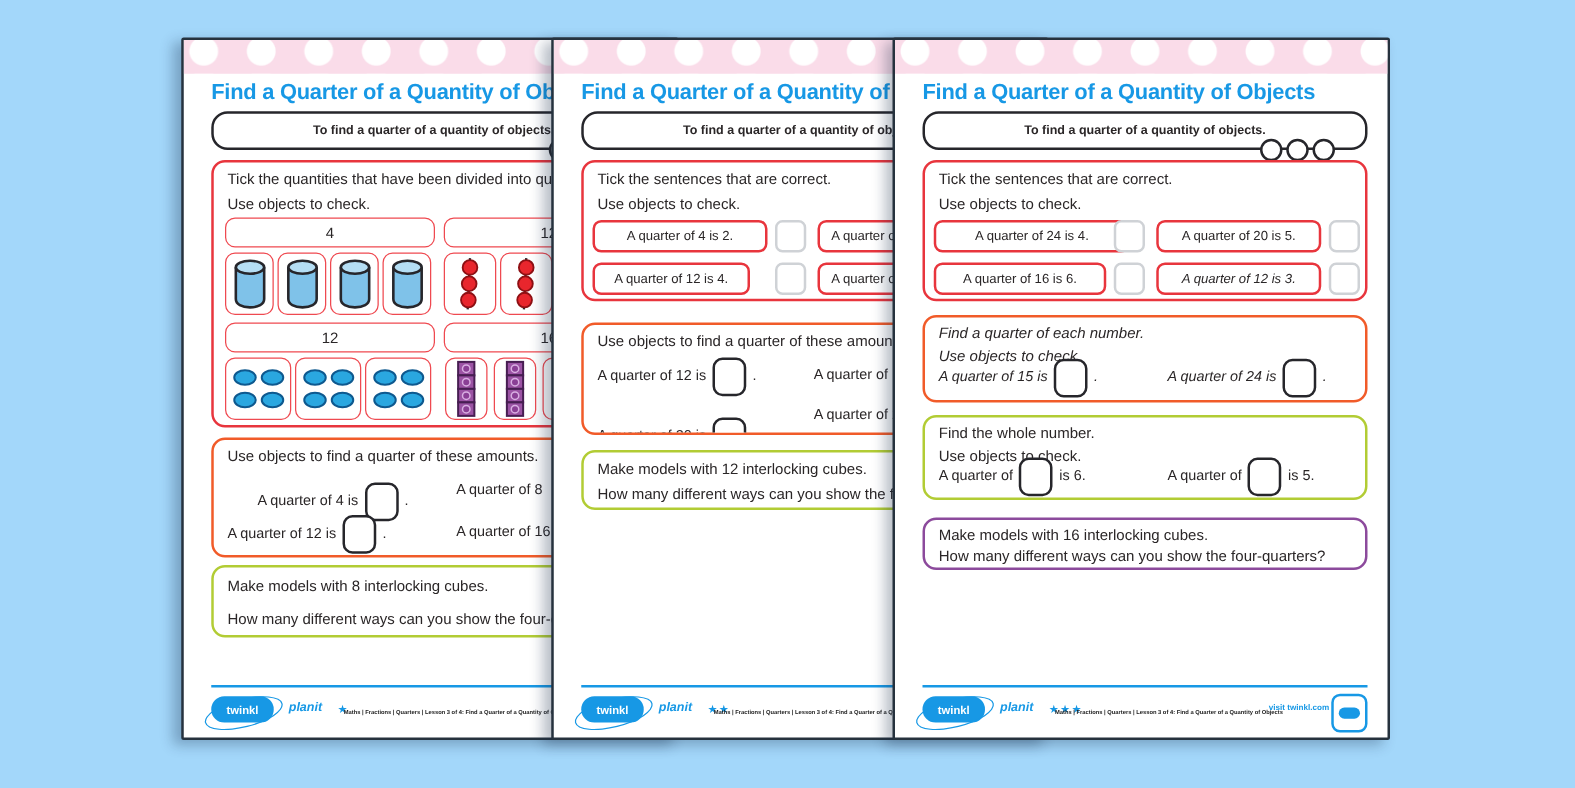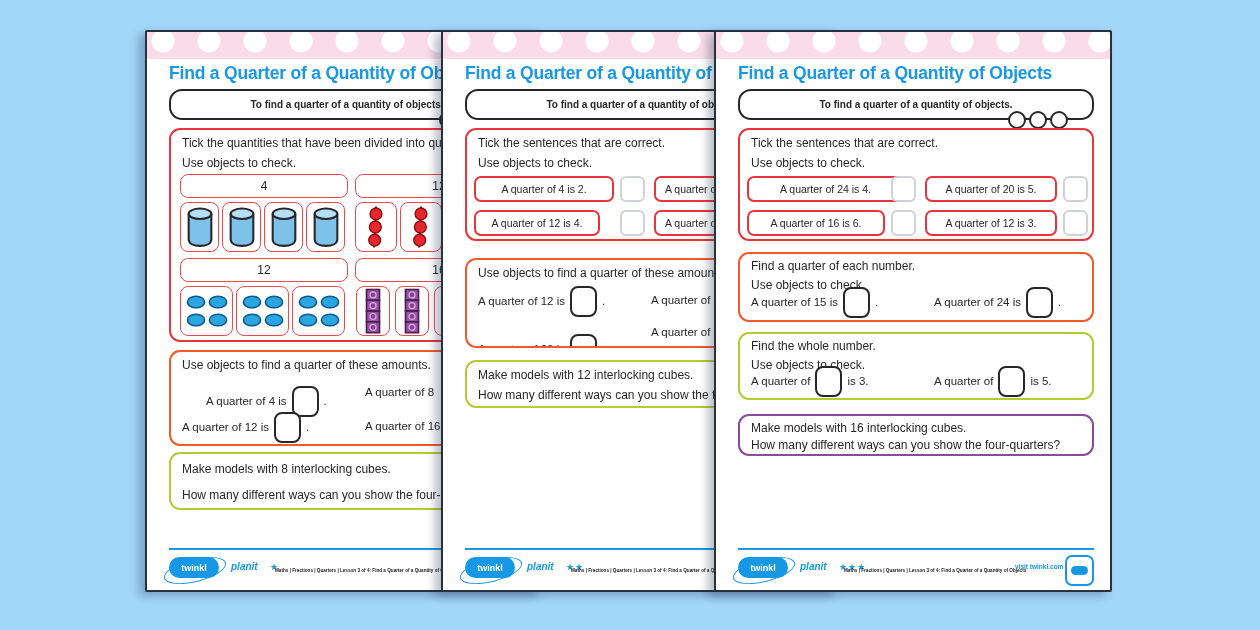--- a/index.html
+++ b/index.html
@@ -378,46 +378,46 @@
 
   <div class="sec red" style="top:96px; height:113px;">
     <div class="ln" style="top:6px;">Tick the sentences that are correct.</div>
     <div class="ln" style="top:26px;">Use objects to check.</div>
     <div class="sent-box" style="left:7px; top:46px; width:157px;">A quarter of 24 is 4.</div>
     <div class="cbox" style="left:151px; top:46px;"></div>
     <div class="sent-box" style="left:185px; top:46px; width:132px;">A quarter of 20 is 5.</div>
     <div class="cbox" style="left:323px; top:46px;"></div>
     <div class="sent-box" style="left:7px; top:80px; width:138px;">A quarter of 16 is 6.</div>
     <div class="cbox" style="left:151px; top:80px;"></div>
-    <div class="sent-box" style="left:185px; top:80px; width:132px;">A quarter of 12 is 3.</div>
+    <div class="sent-box" style="left:185px; top:80px; width:132px;font-style:italic;">A quarter of 12 is 3.</div>
     <div class="cbox" style="left:323px; top:80px;"></div>
   </div>
 
-  <div class="sec orange" style="top:220px; height:70px;">
+  <div class="sec orange" style="top:220px; height:70px;font-style:italic;">
     <div class="ln" style="top:5px;">Find a quarter of each number.</div>
     <div class="ln" style="top:24px;">Use objects to check.</div>
     <div class="amount-item" style="left:11px; top:31px;">
       <span>A quarter of 15 is</span>
       <span class="ansbox"></span>
       <span>.</span>
     </div>
     <div class="amount-item" style="left:194px; top:31px;">
       <span>A quarter of 24 is</span>
       <span class="ansbox"></span>
       <span>.</span>
     </div>
   </div>
 
   <div class="sec green" style="top:300px; height:68px;">
     <div class="ln" style="top:5px;">Find the whole number.</div>
     <div class="ln" style="top:24px;">Use objects to check.</div>
     <div class="amount-item" style="left:11px; top:30px;">
       <span>A quarter of</span>
       <span class="ansbox"></span>
-      <span>is 3.</span>
+      <span>is 6.</span>
     </div>
     <div class="amount-item" style="left:194px; top:30px;">
       <span>A quarter of</span>
       <span class="ansbox"></span>
       <span>is 5.</span>
     </div>
   </div>
 
   <div class="sec purple" style="top:382px; height:42px;">
     <div class="ln" style="top:5px;">Make models with 16 interlocking cubes.</div>

